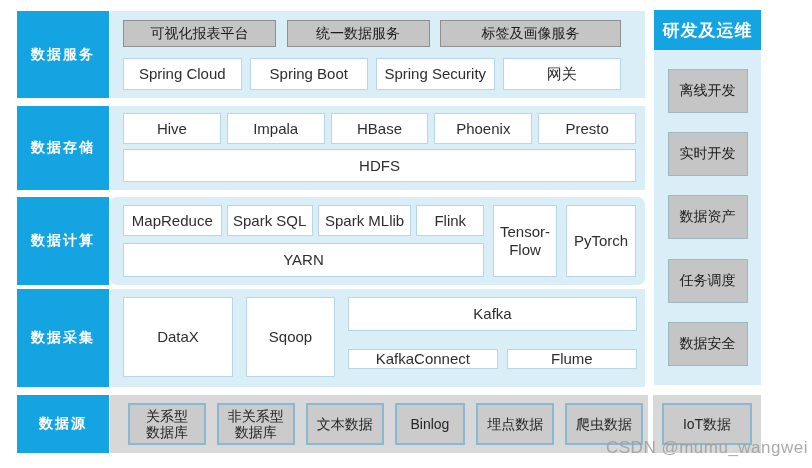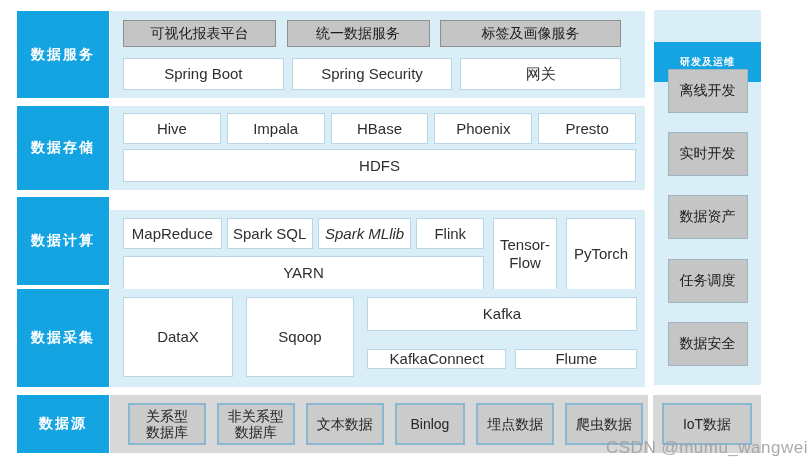--- a/index.html
+++ b/index.html
@@ -55,44 +55,44 @@
   .r2-inner{height:100%;box-sizing:border-box;padding:7px 9px 8px 13px;
     display:flex;flex-direction:column;justify-content:space-between;}
   .eng-row{display:flex;height:31px;gap:6px;}
   .eng-row .wbox{flex:1;}
   .wide-box{height:33px;}
   
   .r3-inner{height:100%;box-sizing:border-box;padding:8px 9px 8px 13px;
     display:flex;gap:9px;}
   .r3-left{flex:1;display:flex;flex-direction:column;justify-content:space-between;}
   .calc-row{display:flex;height:31px;gap:5px;}
-  .w-mr{flex:1.4;}.w-ss{flex:1.22;}.w-sm{flex:1.33;font-style:italic;}.w-fl{flex:0.95;}
+  .w-mr{flex:1.4;}.w-ss{flex:1.22;}.w-sm{flex:1.33;}.w-fl{flex:0.95;}
   .yarn-box{height:34px;}
   .tall-ml{width:64px;height:72px;}
   .tall-pt{width:70px;height:72px;}
   
   .r4-inner{height:100%;box-sizing:border-box;padding:8px 8px 10px 13px;
     display:flex;gap:13px;}
   .collect-tall{width:110px;}
-  .collect-tall2{width:108px;}
+  .collect-tall2{width:89px;}
   .r4-right{flex:1;display:flex;flex-direction:column;justify-content:space-between;}
   .kafka-box{height:34px;}
   .kafka-sub{display:flex;height:37px;gap:9px;align-items:center;}
   .kc{flex:1.15;}.fl2{flex:1;}
   
   .r5-inner{height:100%;box-sizing:border-box;padding:8px 5px 8px 18px;
     display:flex;gap:11px;align-items:center;}
   .r5-inner .src-box{flex:1;height:42px;}
   .r5-inner .src-binlog{flex:0.9;}
   
   .right-strip{position:absolute;left:654px;top:10px;width:107px;height:375px;
     background:#daeef8;}
   .right-header{height:40px;background:#14a4e1;color:#fff;
     display:flex;align-items:center;justify-content:center;
-    font-size:10px;letter-spacing:1px;font-weight:bold;margin-top:32px;}
+    font-size:17px;letter-spacing:1px;font-weight:bold;}
   .right-items{position:absolute;top:40px;bottom:0;left:0;right:0;
     display:flex;flex-direction:column;justify-content:space-evenly;align-items:center;text-align:right;}
   .right-items .gbox{width:80px;height:44px;border-color:#9db6c2;}
   
   .iot-strip{position:absolute;left:653px;top:395px;width:108px;height:58px;
     background:#d8d8d8;display:flex;align-items:center;justify-content:center;}
   .iot-strip .src-box{width:90px;height:42px;}
   
   .watermark{position:absolute;top:438px;right:4px;
     font-size:17px;color:rgba(158,158,158,0.88);letter-spacing:0.5px;}
@@ -102,20 +102,21 @@
 
 <div class="blue-label" style="top:11px;height:87px;">数据服务</div>
 <div class="strip" style="top:11px;height:87px;">
   <div class="r1-inner">
     <div class="svc-row">
       <div class="gbox svc1">可视化报表平台</div>
       <div class="gbox svc2">统一数据服务</div>
       <div class="gbox svc3">标签及画像服务</div>
     </div>
     <div class="spring-row">
+      <div class="wbox">Spring Cloud</div>
       <div class="wbox">Spring Boot</div>
       <div class="wbox">Spring Security</div>
       <div class="wbox">网关</div>
     </div>
   </div>
 </div>
 
 <div class="blue-label" style="top:106px;height:84px;">数据存储</div>
 <div class="strip" style="top:106px;height:84px;">
   <div class="r2-inner">
@@ -124,21 +125,21 @@
       <div class="wbox">Impala</div>
       <div class="wbox">HBase</div>
       <div class="wbox">Phoenix</div>
       <div class="wbox">Presto</div>
     </div>
     <div class="wbox wide-box">HDFS</div>
   </div>
 </div>
 
 <div class="blue-label" style="top:197px;height:88px;">数据计算</div>
-<div class="strip" style="top:210px;height:88px;">
+<div class="strip" style="top:197px;height:88px;border-radius:7px;">
   <div class="r3-inner">
     <div class="r3-left">
       <div class="calc-row">
         <div class="wbox w-mr">MapReduce</div>
         <div class="wbox w-ss">Spark SQL</div>
         <div class="wbox w-sm">Spark MLlib</div>
         <div class="wbox w-fl">Flink</div>
       </div>
       <div class="wbox yarn-box">YARN</div>
     </div>

